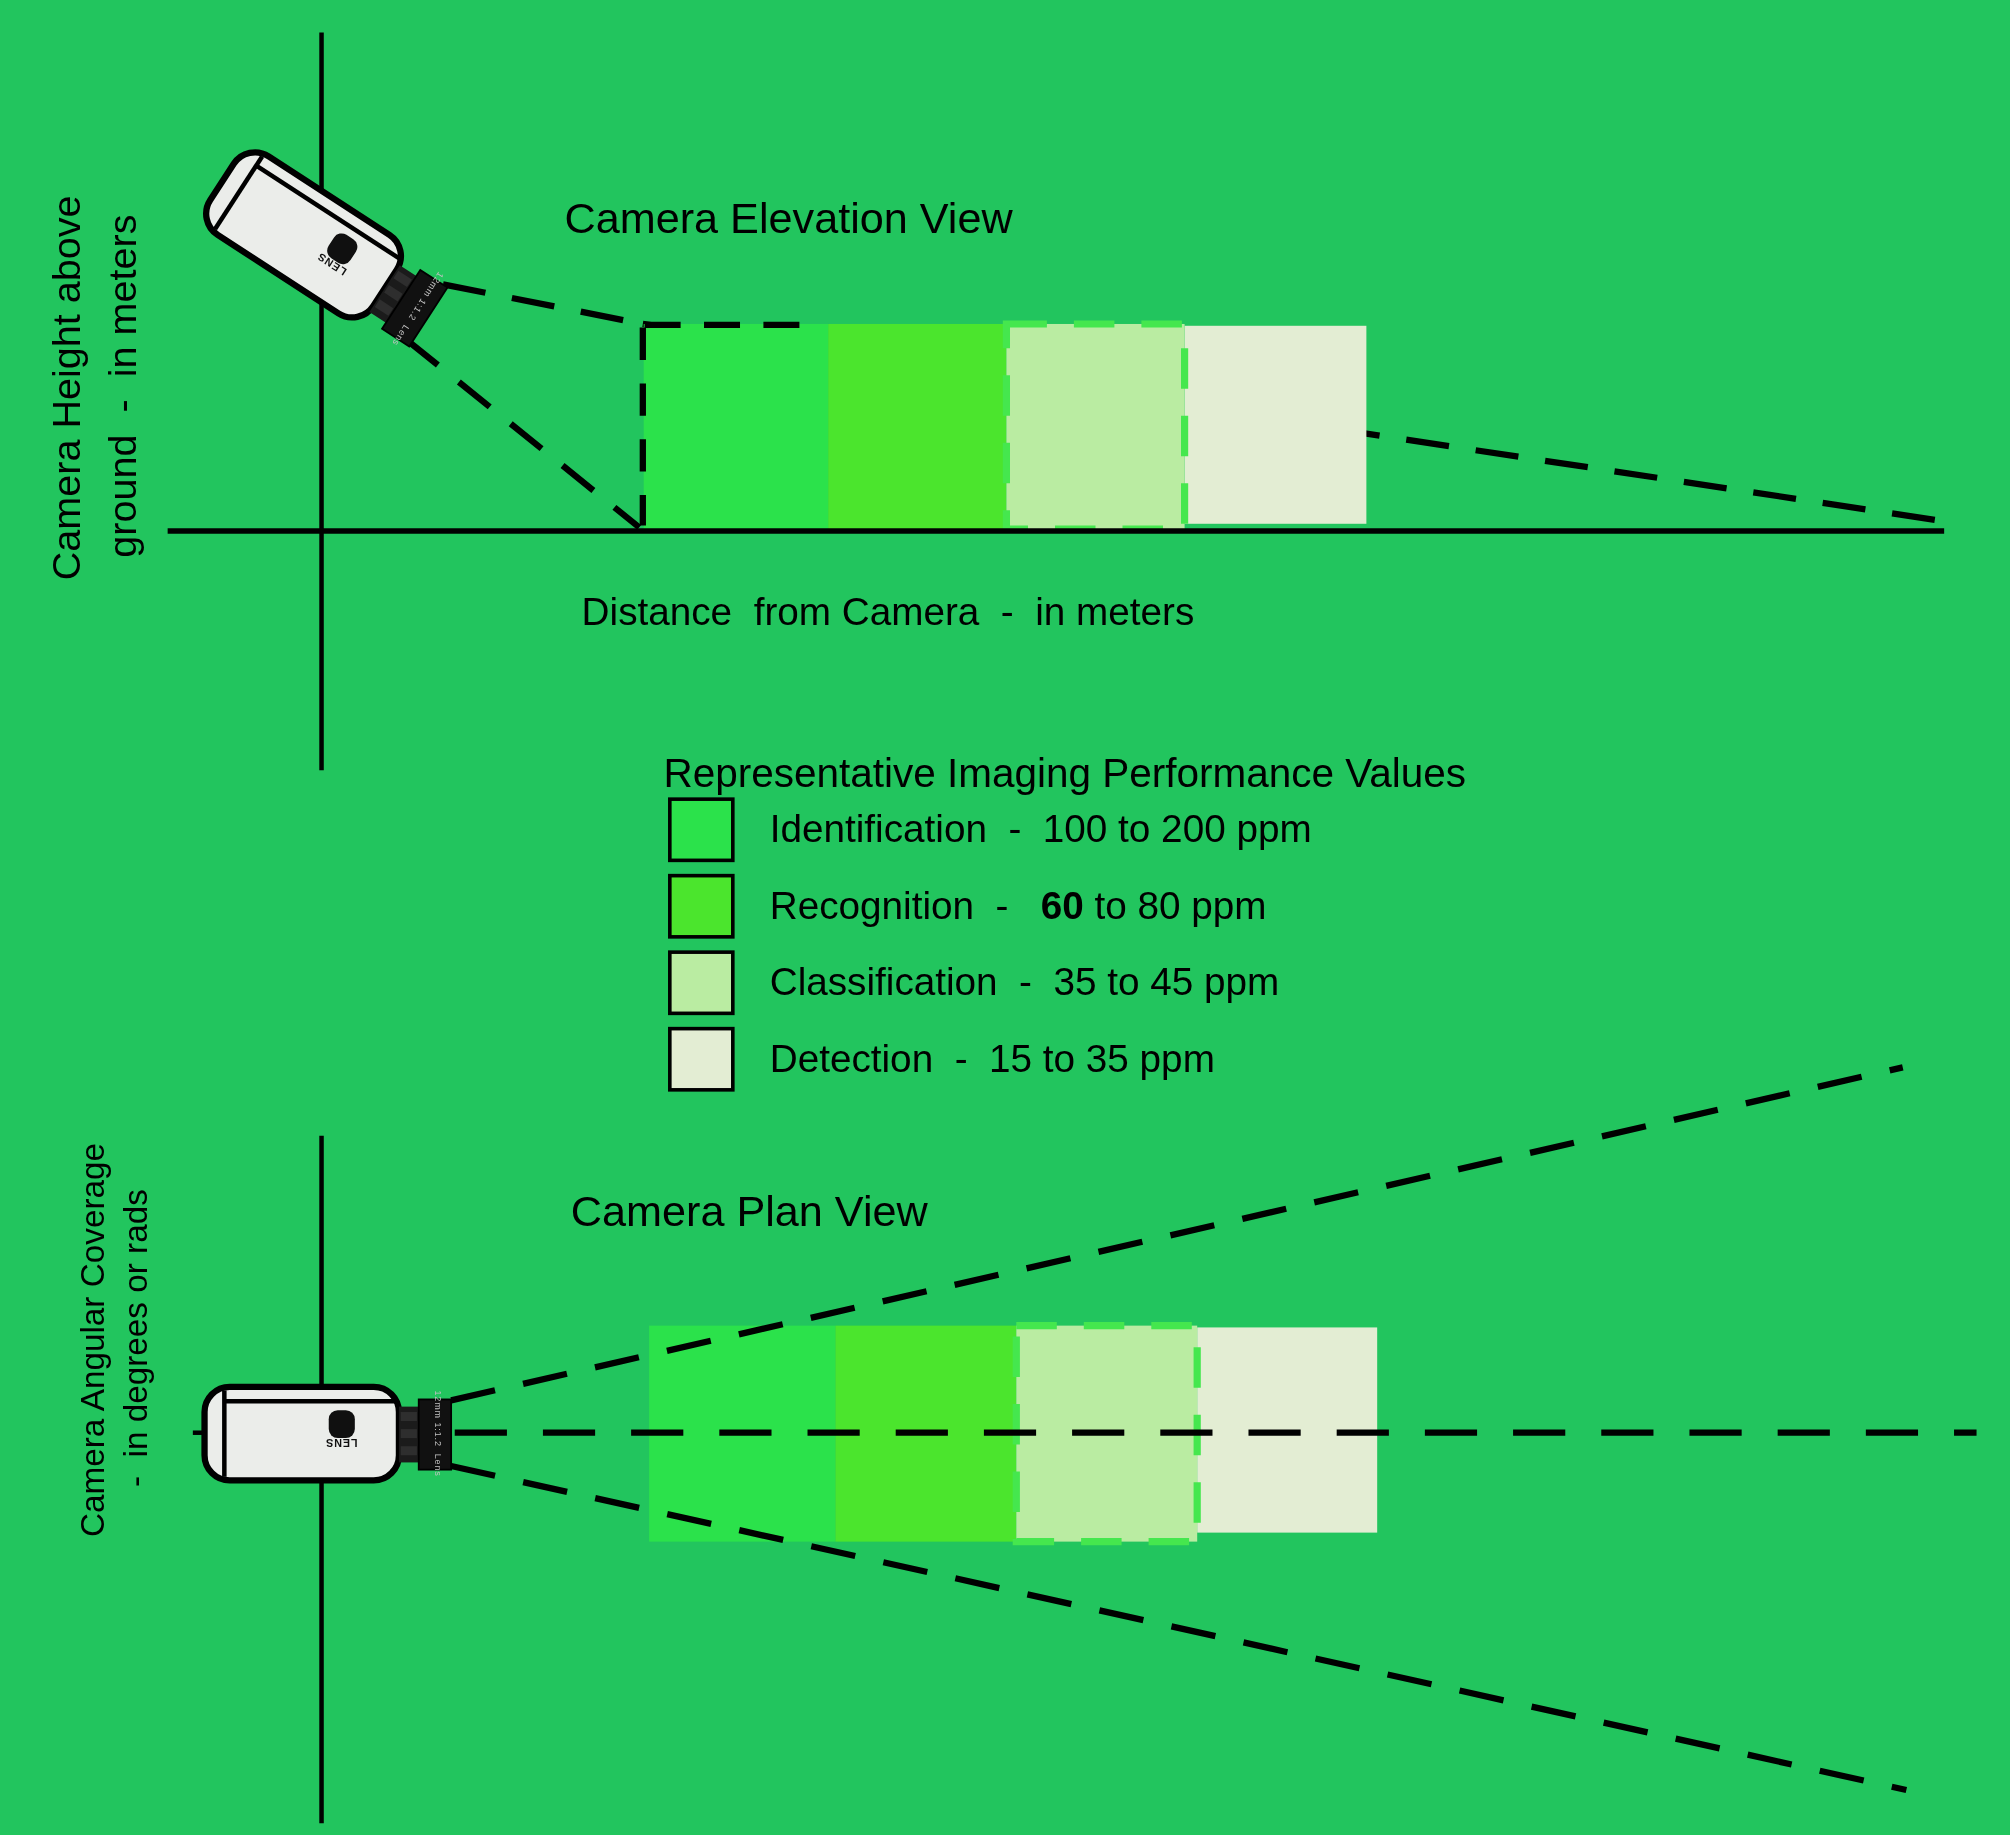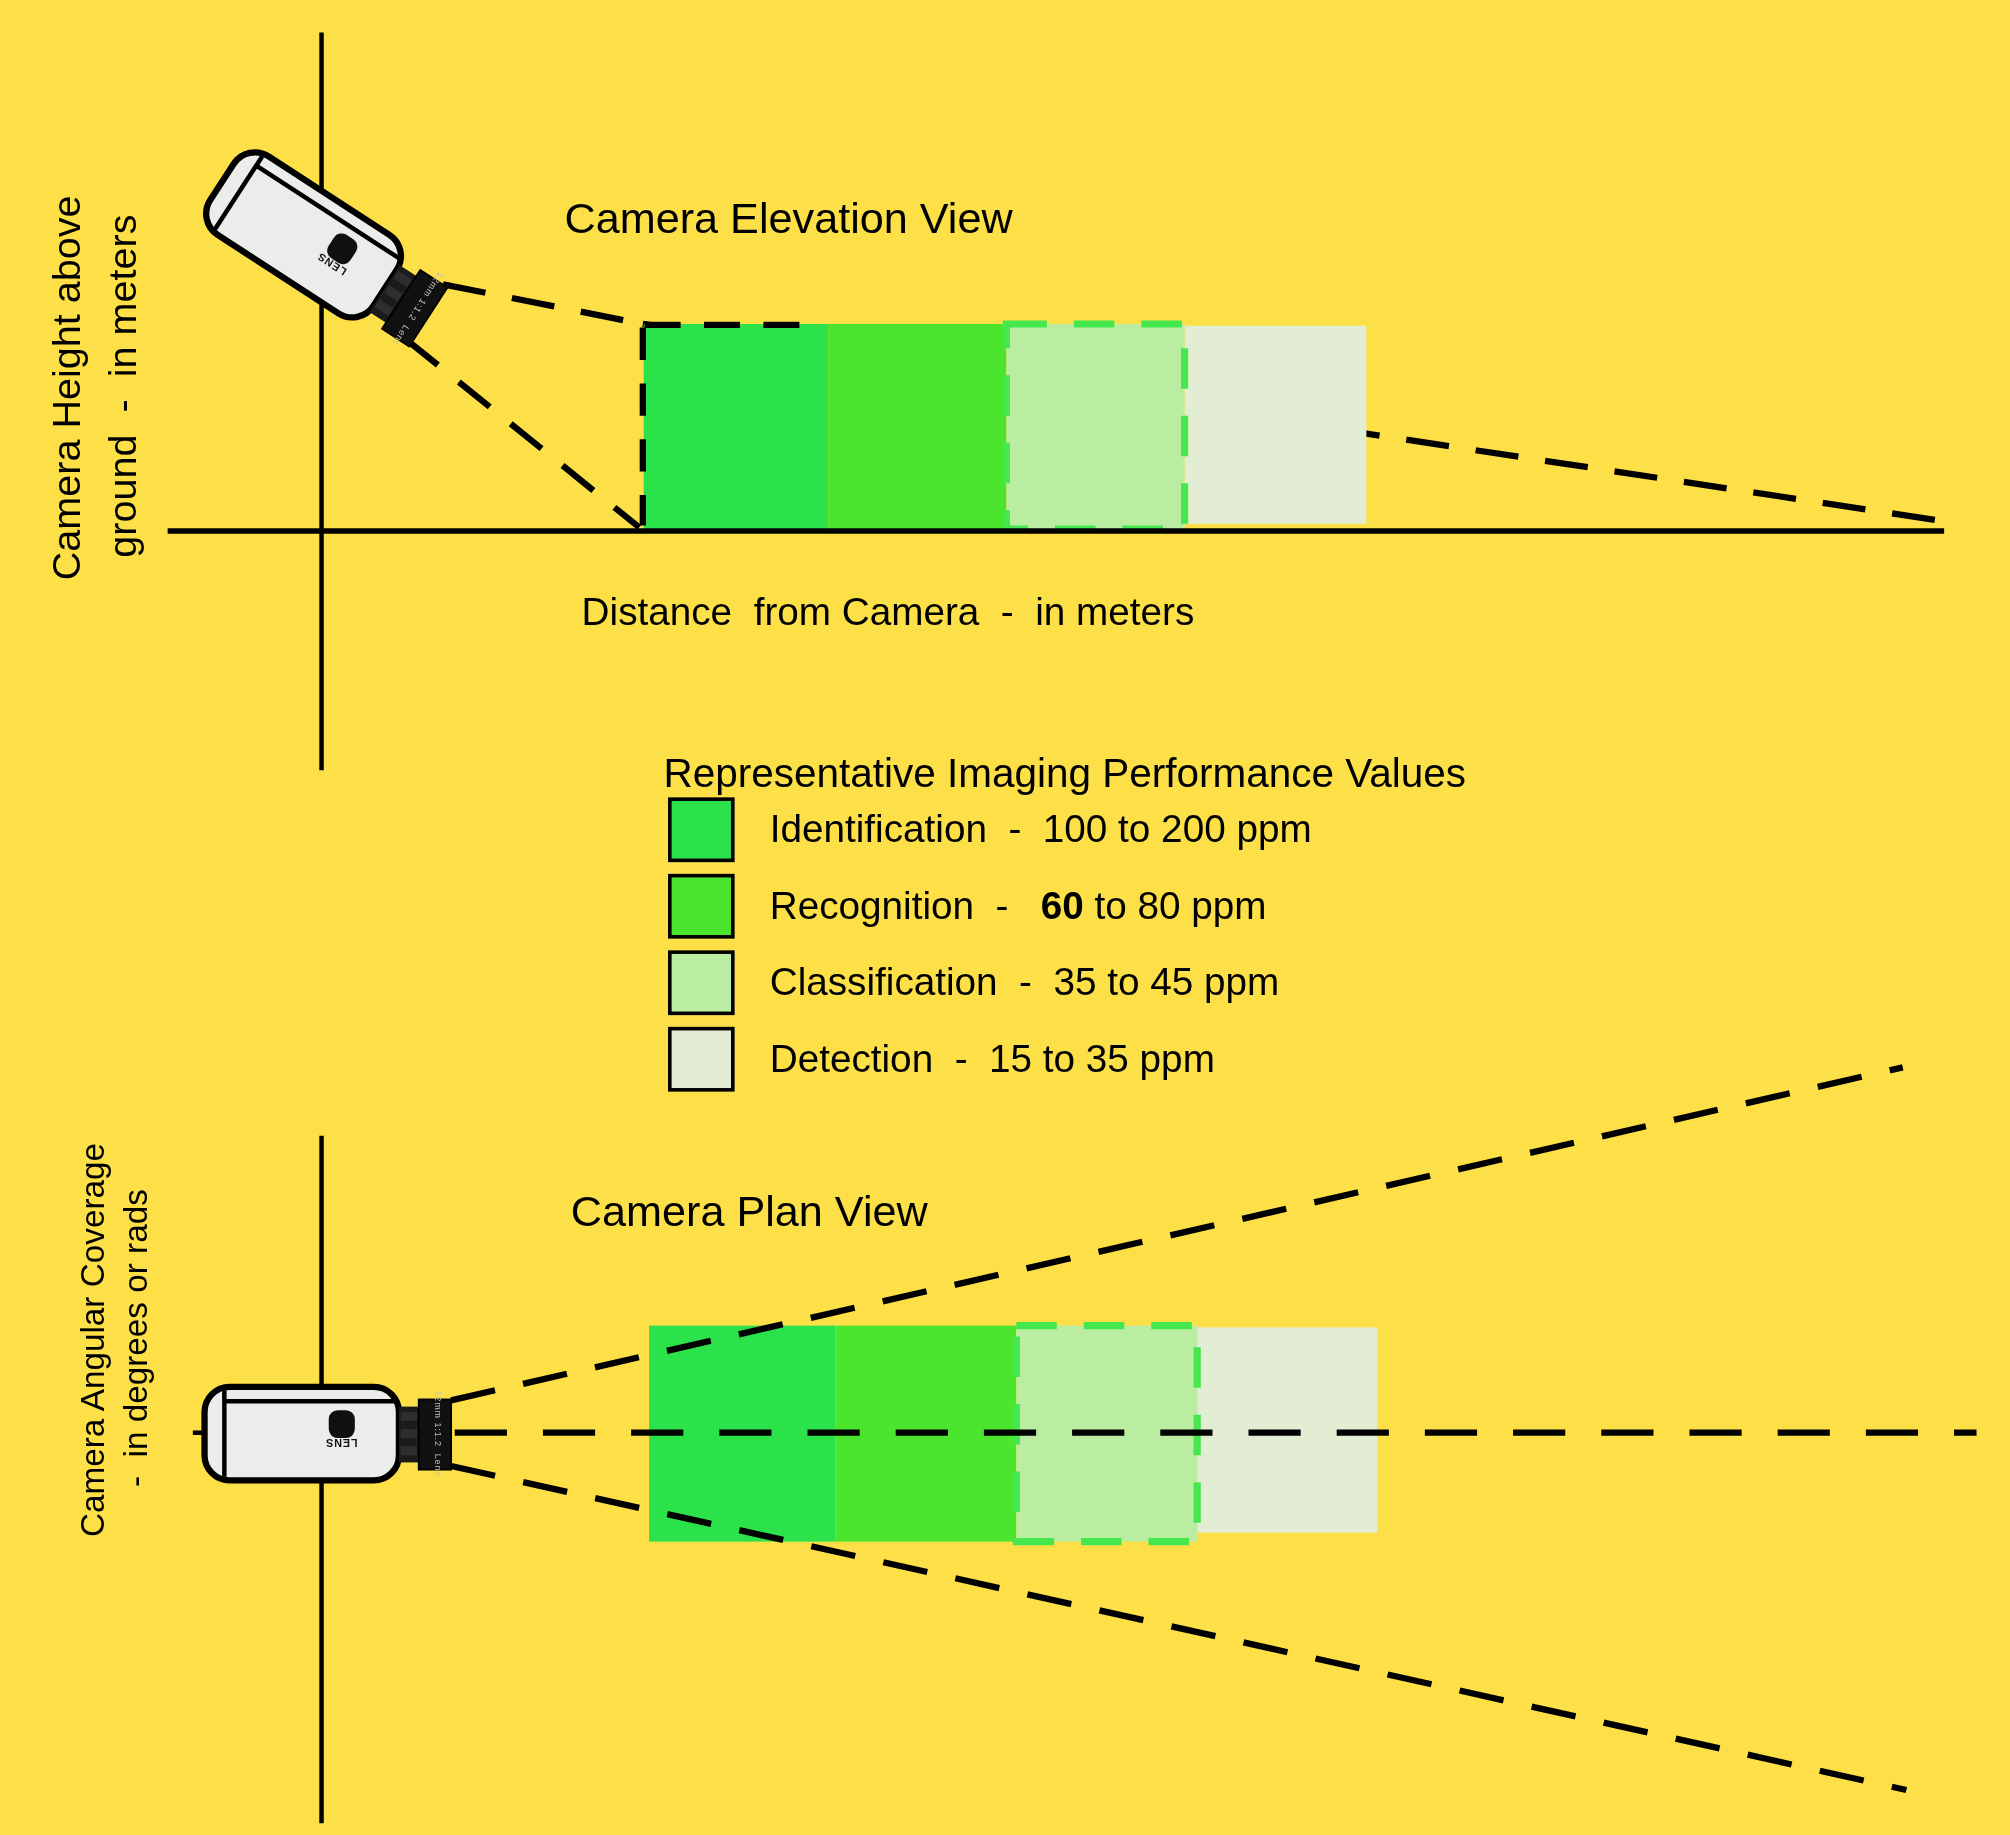--- a/index.html
+++ b/index.html
@@ -1,16 +1,16 @@
 <!DOCTYPE html>
 <html style="font-size:14.4px"><head>
 <meta charset="utf-8">
 <style>
   html,body{margin:0;padding:0;background:#fff;}
-  #stage{position:relative;width:2011px;height:1835px;background:#fde047;
+  #stage{position:relative;width:2011px;height:1835px;background:#22c55e;
          font-family:"Liberation Sans", sans-serif;}
   svg{display:block;}
   svg text{white-space:pre;fill:#000;font-family:"Liberation Sans", sans-serif;}
   .title{font-size:48px;}
   .axis-label{font-size:43px;}
   .rot-label{font-size:44px;}
   .rot-label-sm{font-size:37px;}
   .legend-title{font-size:45px;}
   .legend-item{font-size:43px;}
   .bold{font-weight:bold;}

